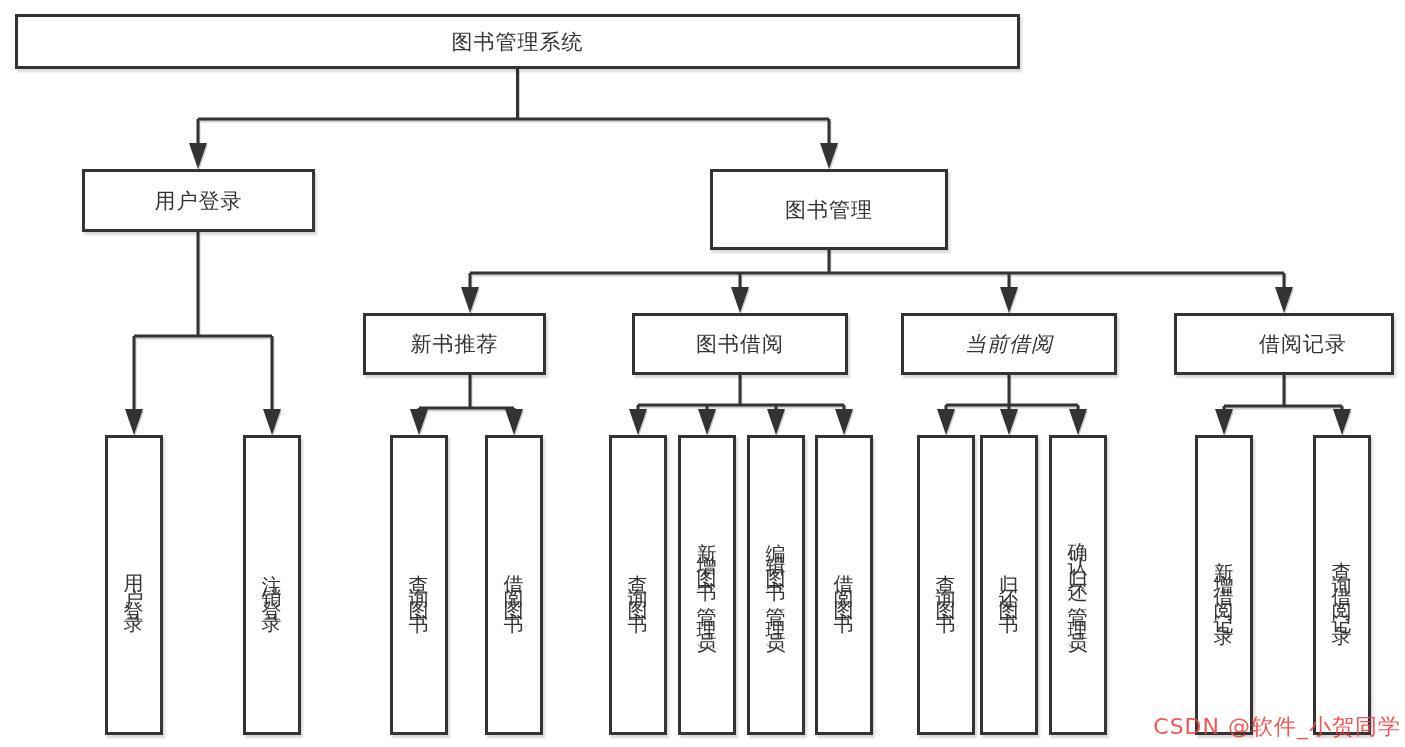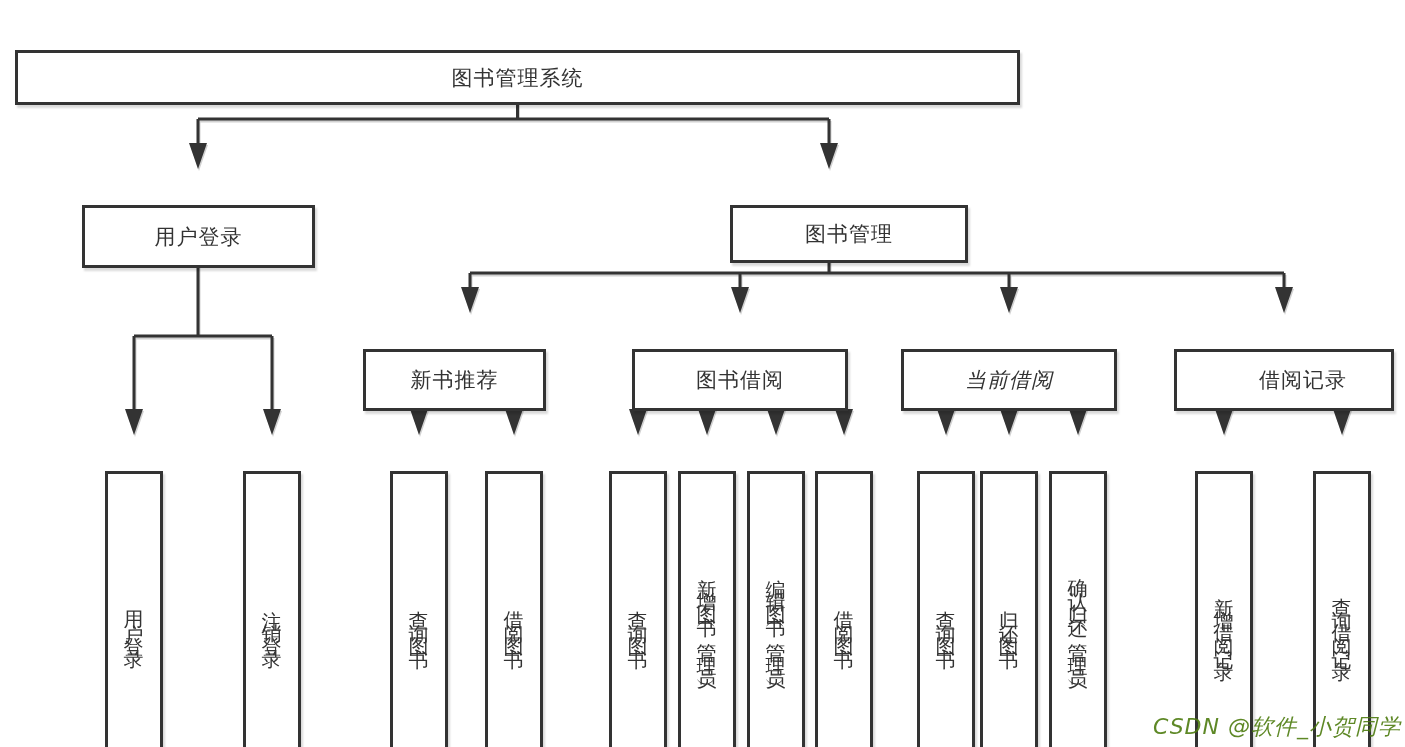--- a/index.html
+++ b/index.html
@@ -21,21 +21,20 @@
     position: absolute;
     background: #ffffff;
     border: 3px solid #333333;
     box-sizing: border-box;
     display: flex;
     align-items: center;
     justify-content: center;
     color: #333333;
     box-shadow: 2px 3px 2px rgba(0,0,0,0.15);
     z-index: 1;
-    margin-top: 36px;
   }
   .h-node span {
     font-size: 21px;
     letter-spacing: 1px;
     white-space: nowrap;
   }
   .v-node {
     top: 435px;
     width: 58px;
     height: 300px;
@@ -46,26 +45,25 @@
     font-size: 20px;
     line-height: 1;
     letter-spacing: 13px;
     white-space: nowrap;
   }
   .watermark {
     position: absolute;
     right: 4px;
     bottom: 5px;
     font-size: 22px;
-    color: #4d7c0f;
+    color: #ef4444;
     letter-spacing: 1px;
     z-index: 5;
     opacity: 0.9;
     white-space: nowrap;
-    font-style: italic;
   }
 </style>
 </head>
 <body>
 
 <div class="canvas">
 
   <svg class="wires" width="1405" height="747" viewBox="0 0 1405 747" xmlns="http://www.w3.org/2000/svg">
     <g stroke="#333333" stroke-width="3" fill="none">
 
@@ -106,21 +104,21 @@
     </g>
   </svg>
 
   <div class="node h-node" style="left:15px; top:14px; width:1005px; height:55px;">
     <span>图书管理系统</span>
   </div>
 
   <div class="node h-node" style="left:82px; top:169px; width:233px; height:63px;">
     <span>用户登录</span>
   </div>
-  <div class="node h-node" style="left:730px; top:169px; width:238px; height:58px;justify-content:center;">
+  <div class="node h-node" style="left:710px; top:169px; width:238px; height:81px;justify-content:center;">
     <span>图书管理</span>
   </div>
 
   <div class="node h-node" style="left:363px; top:313px; width:183px; height:62px;">
     <span>新书推荐</span>
   </div>
   <div class="node h-node" style="left:632px; top:313px; width:216px; height:62px;">
     <span>图书借阅</span>
   </div>
   <div class="node h-node" style="left:901px; top:313px; width:216px; height:62px;font-style:italic;">

